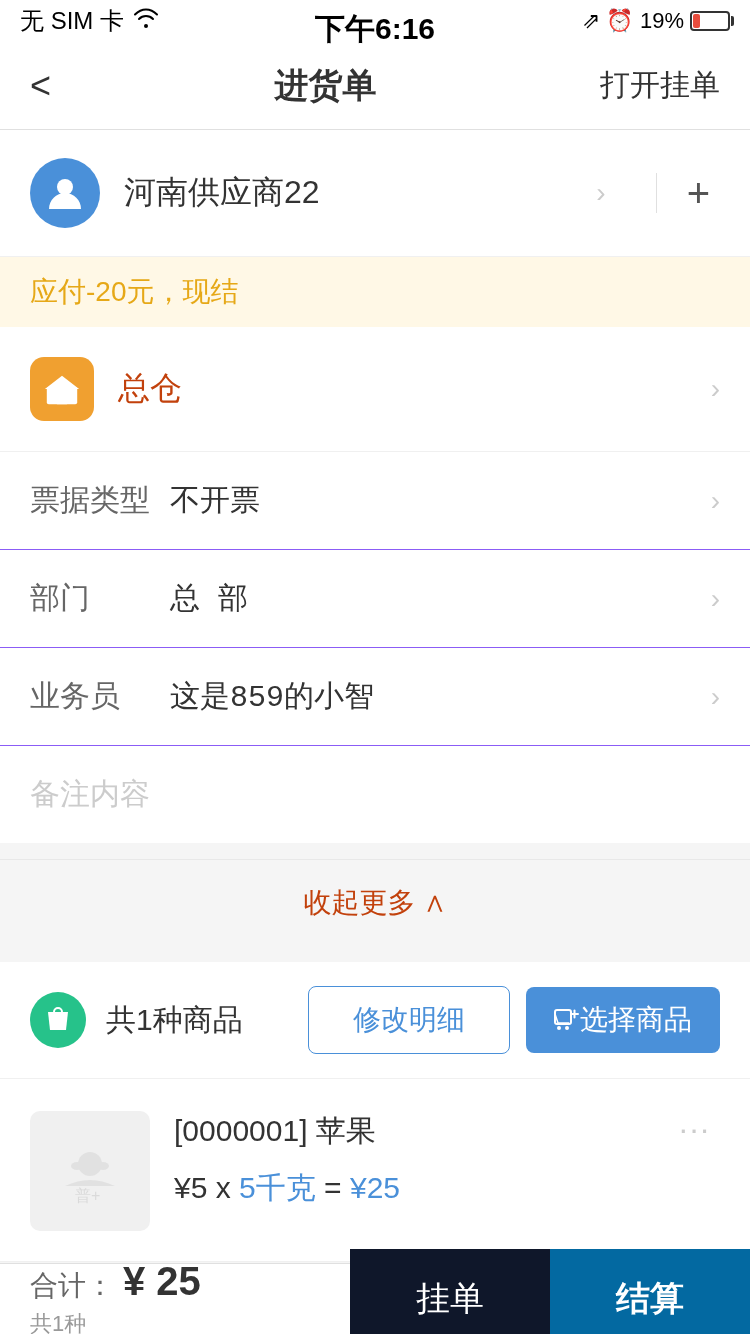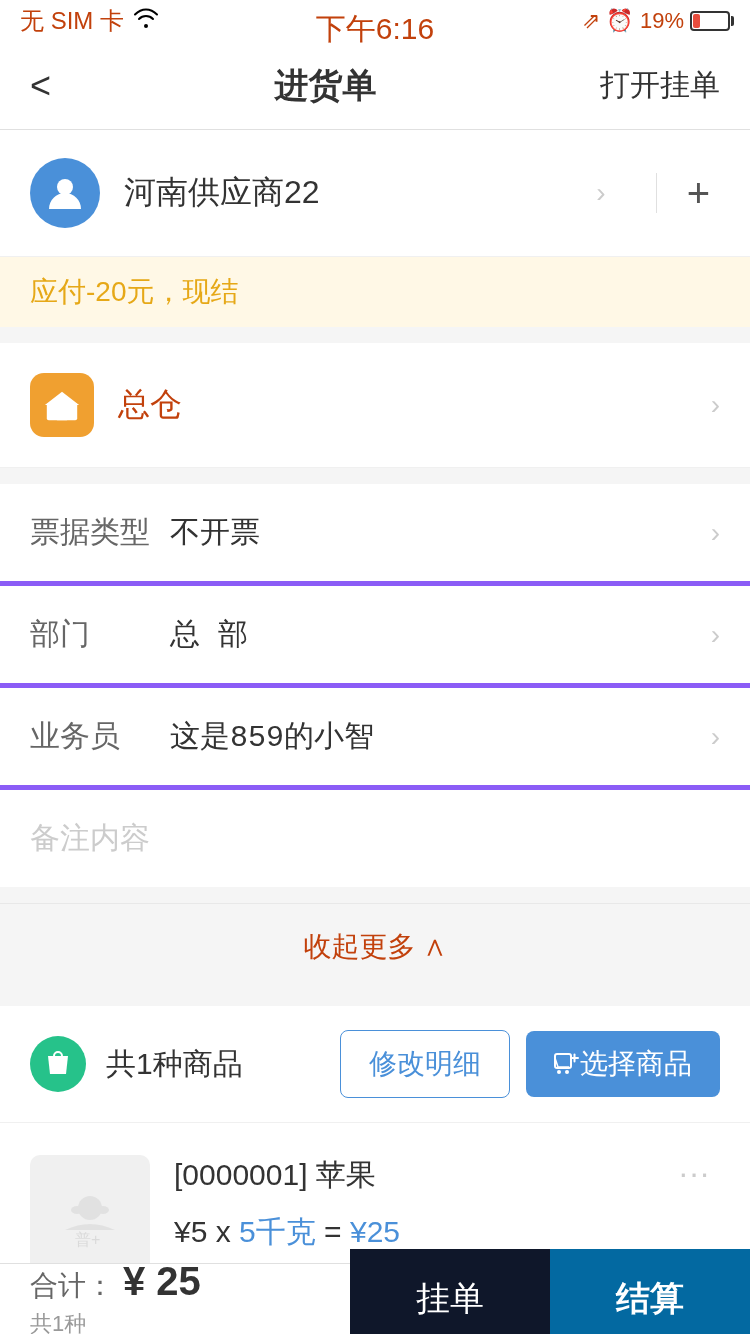--- a/index.html
+++ b/index.html
@@ -15,24 +15,24 @@
 
     
     .status-bar {
       background: #fff;
       height: 42px;
       display: flex;
       align-items: center;
       justify-content: space-between;
       padding: 0 20px;
       font-size: 24px;
-      color: #c2410c;
+      color: #000000;
     }
     .status-left { display: flex; align-items: center; gap: 8px; }
-    .status-center { position: absolute; left: 50%; transform: translateX(-50%); font-size: 30px; font-weight: 400; margin-top: 16px; }
+    .status-center { position: absolute; left: 50%; transform: translateX(-50%); font-size: 30px; font-weight: 700; margin-top: 16px; }
     .status-right { display: flex; align-items: center; gap: 6px; font-size: 22px; }
     .battery-icon {
       width: 40px; height: 20px; border: 2px solid #333; border-radius: 4px;
       position: relative; display: inline-block;
     }
     .battery-icon::after {
       content: ''; position: absolute; right: -6px; top: 50%; transform: translateY(-50%);
       width: 3px; height: 10px; background: #333; border-radius: 0 2px 2px 0;
     }
     .battery-fill {
@@ -54,21 +54,20 @@
       font-size: 36px;
       color: #333;
       cursor: pointer;
     }
     .nav-title { font-size: 34px; font-weight: 600; color: #333; }
     .nav-action { font-size: 30px; color: #333; cursor: pointer; }
 
     
     .section {
       background: #fff;
-      margin-bottom: 16px;
     }
 
     
     .supplier-row {
       display: flex;
       align-items: center;
       padding: 28px 30px;
       border-bottom: 1px solid #f0f0f0;
     }
     .supplier-avatar {
@@ -117,21 +116,21 @@
     }
     .list-row-icon svg { width: 38px; height: 38px; fill: #fff; }
     .list-row-label { flex: 1; font-size: 32px; color: #c2410c; }
     .list-row-chevron { color: #ccc; font-size: 28px; }
 
     
     .form-section { background: #fff; margin-bottom: 16px; }
     .form-row {
       display: flex; align-items: center;
       padding: 28px 30px;
-      border-bottom: 5px solid #8b5cf6;
+      border-bottom: 1px solid #8b5cf6;
       cursor: pointer;
     }
     .form-row:last-child { border-bottom: none; }
     .form-label { width: 140px; font-size: 30px; color: #666; flex-shrink: 0; }
     .form-value { flex: 1; font-size: 30px; color: #333; font-family: Liberation Mono, monospace; }
     .form-placeholder { color: #ccc; }
     .form-chevron { color: #ccc; font-size: 28px; margin-left: 10px; }
 
     
     .collapse-row {
@@ -160,21 +159,21 @@
       display: flex; align-items: center; justify-content: center;
       margin-right: 20px;
       flex-shrink: 0;
     }
     .products-count-icon svg { width: 32px; height: 32px; fill: #fff; }
     .products-count { flex: 1; font-size: 30px; color: #333; }
     .btn-outline {
       border: 1.5px solid #4a90d9;
       color: #4a90d9;
       background: #fff;
-      padding: 14px 28px;
+      padding: 14px 44px;
       font-size: 28px;
       border-radius: 8px;
       margin-right: 16px;
       cursor: pointer;
     }
     .btn-primary {
       background: #4a90d9;
       color: #fff;
       border: none;
       padding: 14px 28px;

